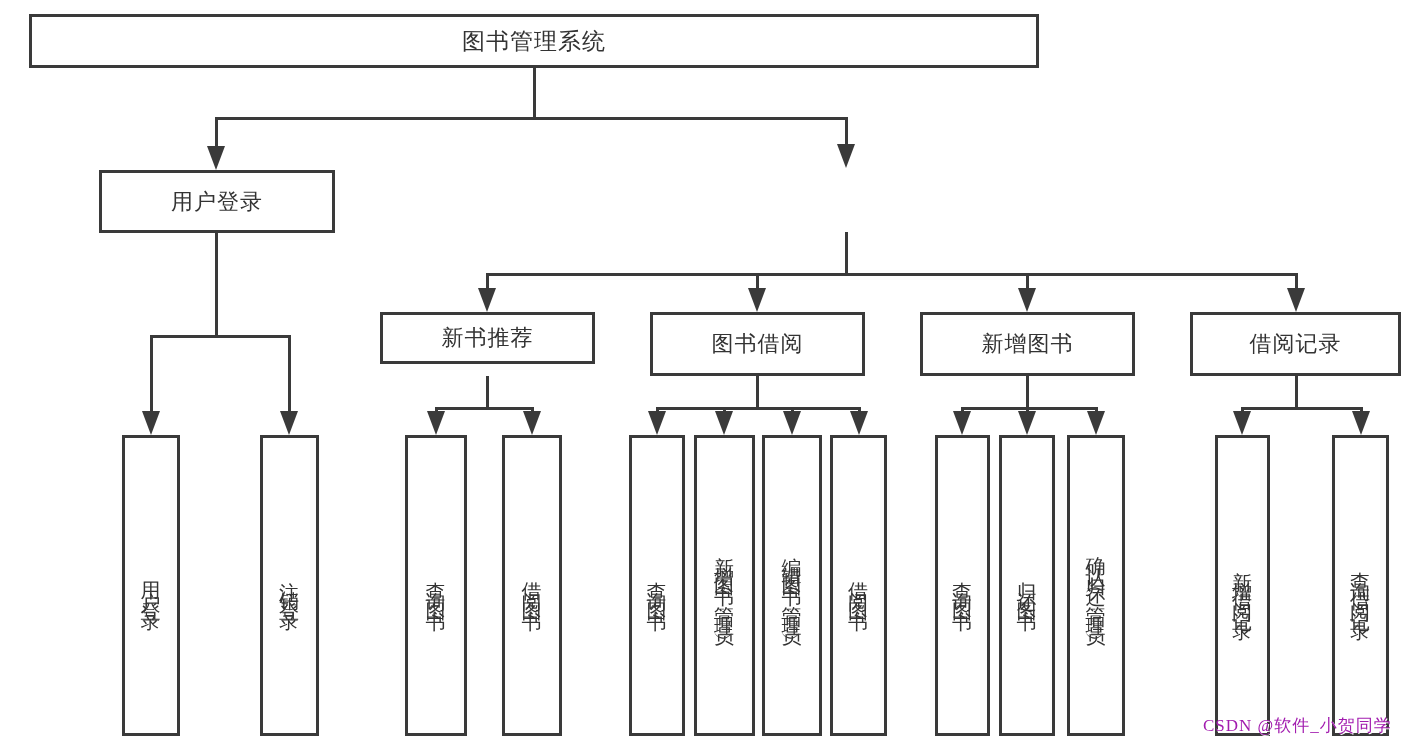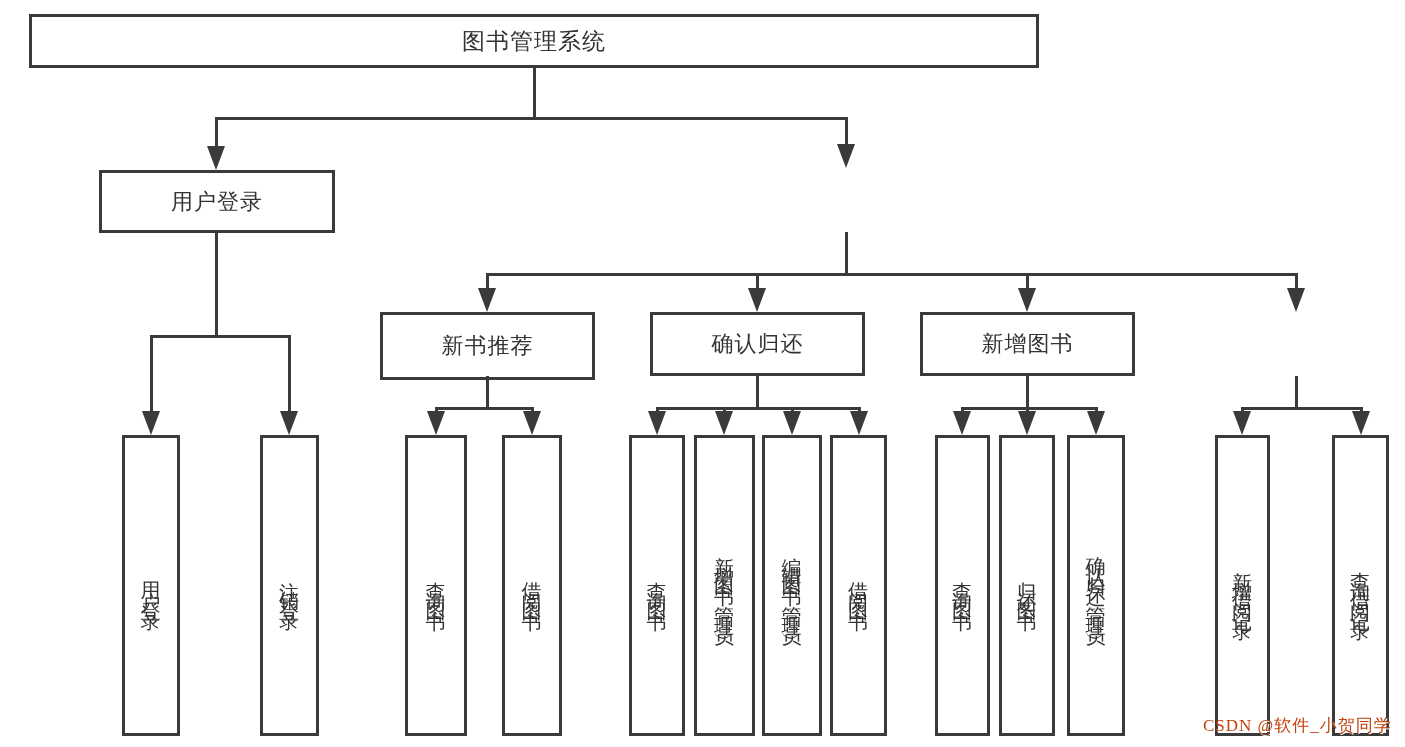--- a/index.html
+++ b/index.html
@@ -38,21 +38,21 @@
   .arrowhead {
     position: absolute; width: 0; height: 0;
     border-left: 9px solid transparent;
     border-right: 9px solid transparent;
     border-top: 24px solid #3a3a3a;
   }
   .watermark {
     position: absolute;
     left: 1186px; top: 714px;
     font-size: 17px;
-    color: #c2410c;
+    color: #a21caf;
     letter-spacing: 1px;
     text-shadow: 1px 1px 0 #ffffff;
     white-space: nowrap;
   }
 </style>
 </head>
 <body>
 
 <div id="canvas">
 
@@ -82,28 +82,31 @@
   <div class="hline" style="left:469px; top:273px; width:811px;"></div>
   <div class="vline" style="left:469px; top:273px; height:18px;"></div>
   <div class="arrowhead" style="left:461px; top:288px;"></div>
   <div class="vline" style="left:739px; top:273px; height:18px;"></div>
   <div class="arrowhead" style="left:731px; top:288px;"></div>
   <div class="vline" style="left:1009px; top:273px; height:18px;"></div>
   <div class="arrowhead" style="left:1001px; top:288px;"></div>
   <div class="vline" style="left:1278px; top:273px; height:18px;"></div>
   <div class="arrowhead" style="left:1270px; top:288px;"></div>
 
-  <div class="box" style="left:363px; top:312px; width:215px; height:68px;text-align:right;">
+  <div class="box" style="left:363px; top:312px; width:215px; height:52px;text-align:right;">
     <span>新书推荐</span>
   </div>
   <div class="box" style="left:633px; top:312px; width:215px; height:64px;">
-    <span>确认归还</span>
+    <span>图书借阅</span>
   </div>
   <div class="box" style="left:903px; top:312px; width:215px; height:64px;">
     <span>新增图书</span>
+  </div>
+  <div class="box" style="left:1173px; top:312px; width:211px; height:64px;">
+    <span>借阅记录</span>
   </div>
 
   <div class="vline" style="left:469px; top:376px; height:31px;"></div>
   <div class="hline" style="left:418px; top:407px; width:99px;"></div>
   <div class="vline" style="left:418px; top:407px; height:8px;"></div>
   <div class="arrowhead" style="left:410px; top:411px;"></div>
   <div class="vline" style="left:514px; top:407px; height:8px;"></div>
   <div class="arrowhead" style="left:506px; top:411px;"></div>
 
   <div class="vline" style="left:739px; top:376px; height:31px;"></div>

